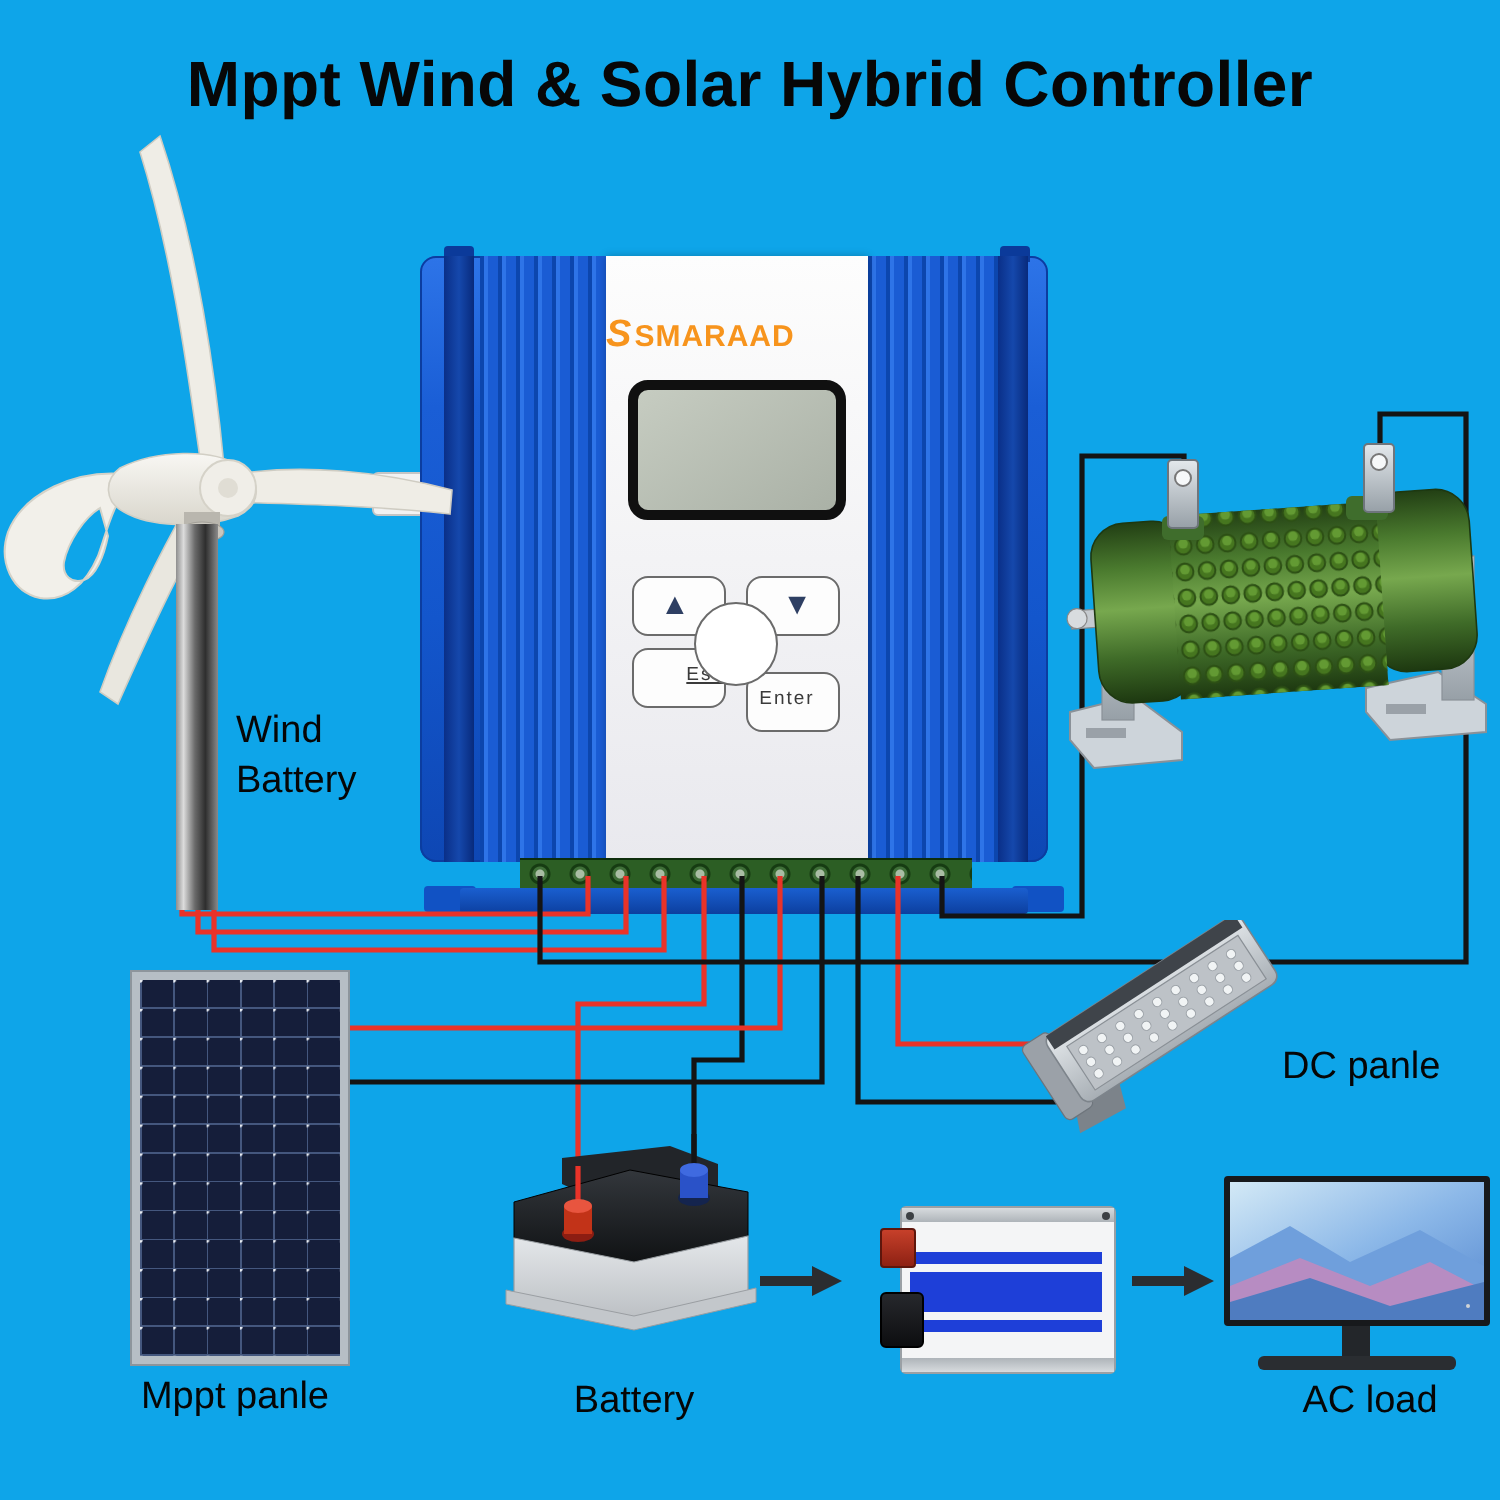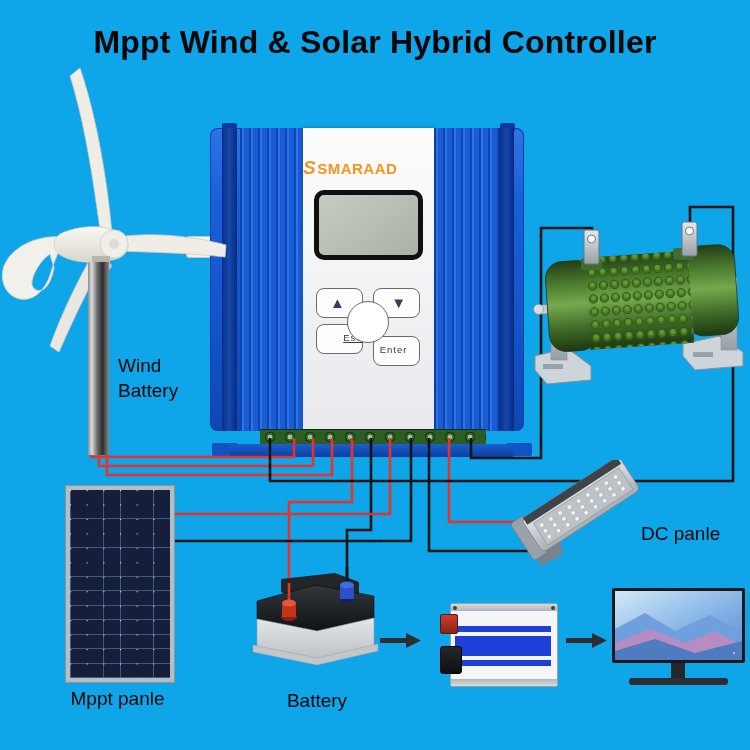--- a/index.html
+++ b/index.html
@@ -294,14 +294,15 @@
     </g>
   </svg>
 
   <div class="label" style="left:118px;top:353px;line-height:25px;z-index:4;">
     <div>Wind</div>
     <div>Battery</div>
   </div>
   <div class="label" style="left:641px;top:523px;z-index:4;">DC panle</div>
   <div class="label" style="left:60px;top:688px;width:115px;text-align:center;z-index:4;">Mppt panle</div>
   <div class="label" style="left:262px;top:690px;width:110px;text-align:center;z-index:4;">Battery</div>
+  <div class="label" style="left:630px;top:690px;width:110px;text-align:center;z-index:4;">AC load</div>
 
 </div>
 
 </body></html>

